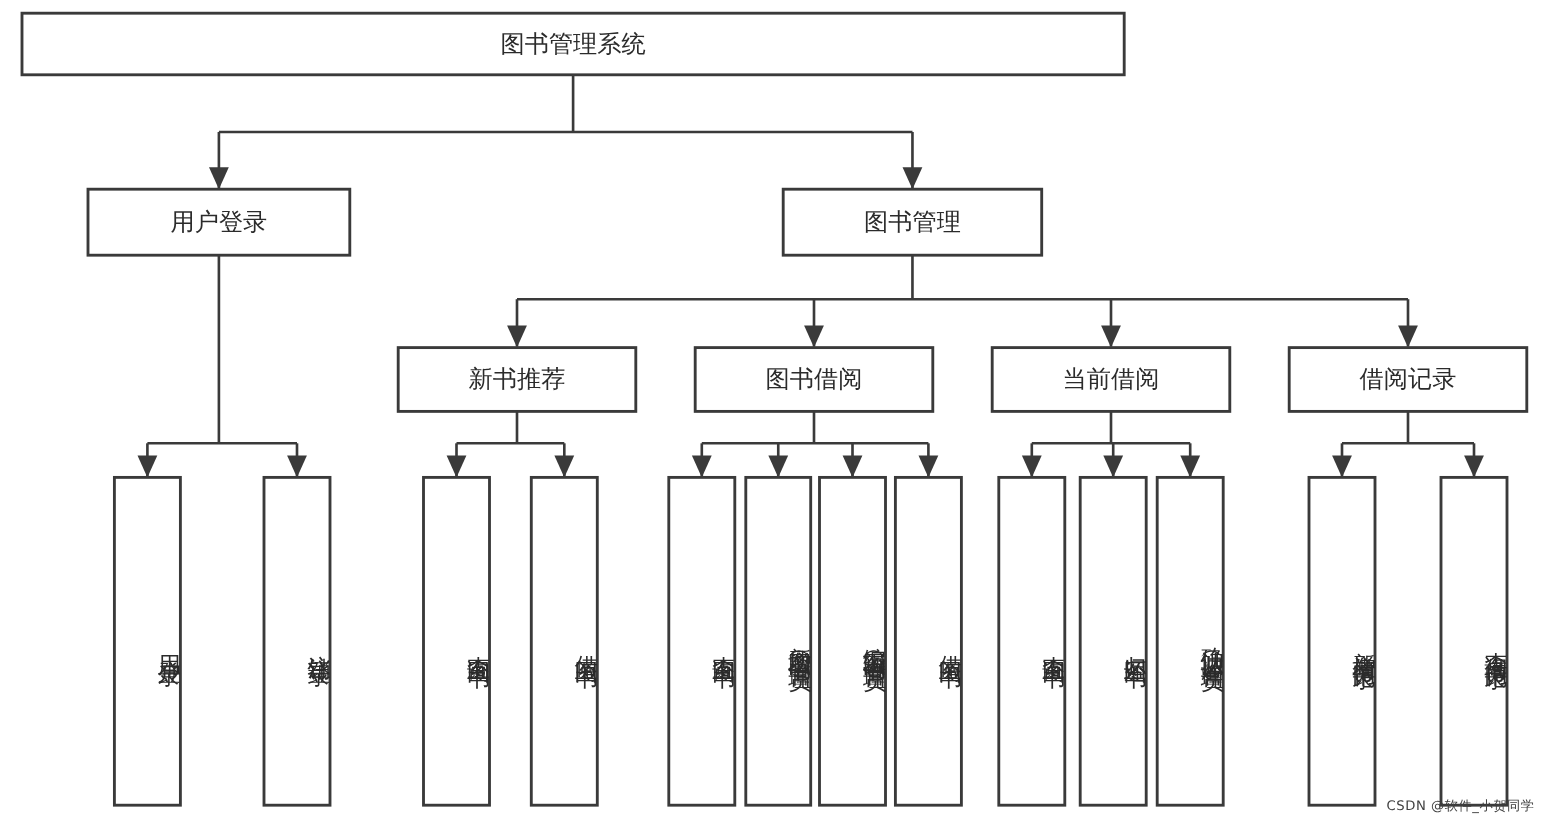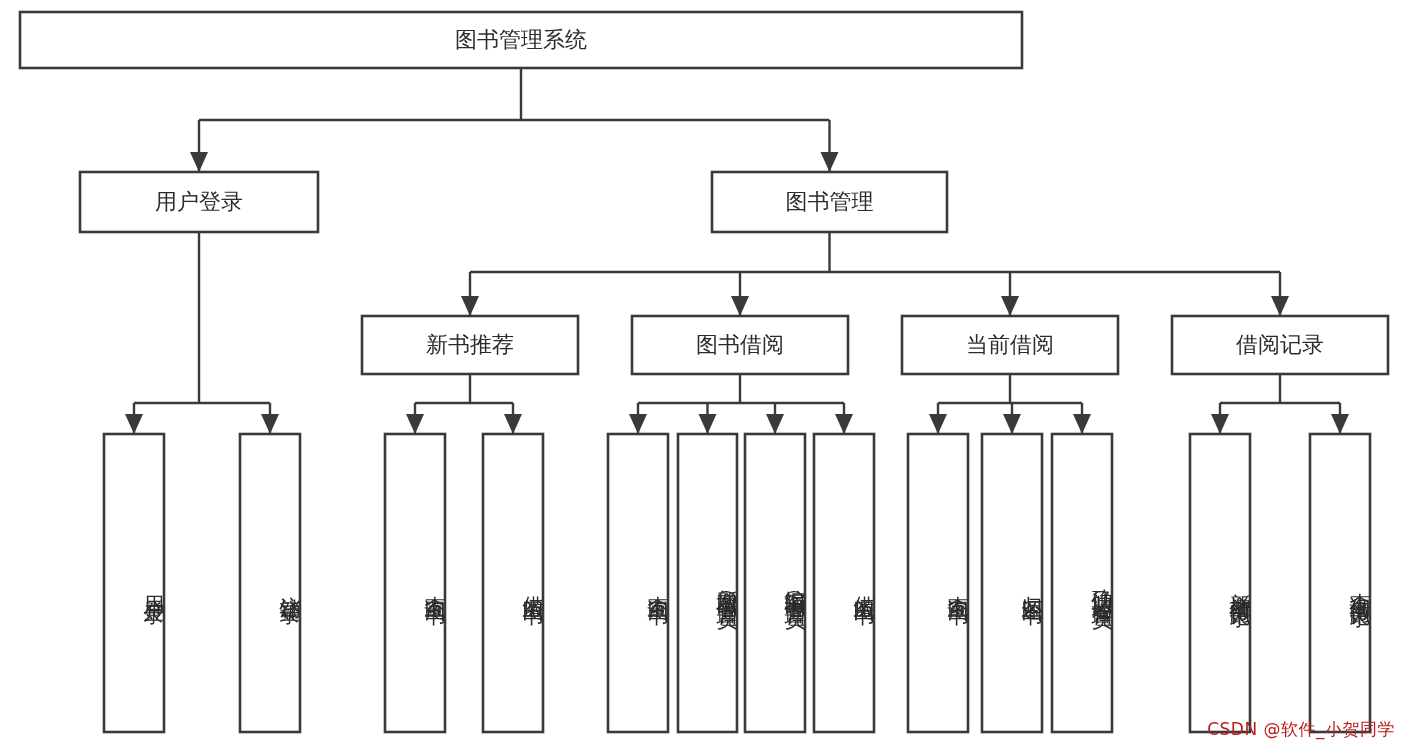--- a/index.html
+++ b/index.html
@@ -61,22 +61,22 @@
     color: #2b2b2b;
     letter-spacing: 3px;
     white-space: nowrap;
     pointer-events: none;
     font-family: "DejaVu Sans", "Liberation Sans", sans-serif;
   }
   .watermark {
     position: absolute;
     right: 10px;
     bottom: 6px;
-    font-size: 17px;
-    color: #b91c1c;
+    font-size: 12px;
+    color: #404040;
     letter-spacing: 0.5px;
     font-family: "DejaVu Sans", "Liberation Sans", sans-serif;
     white-space: nowrap;
   }
 </style>
 </head>
 <body>
 
 <div id="diagram-root">
 

